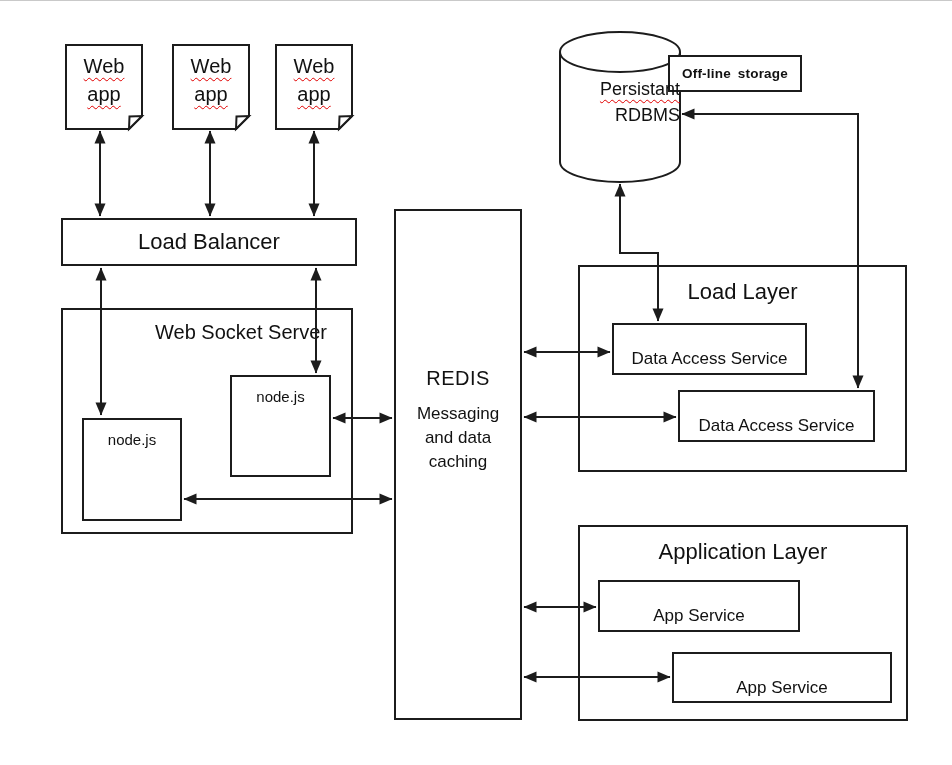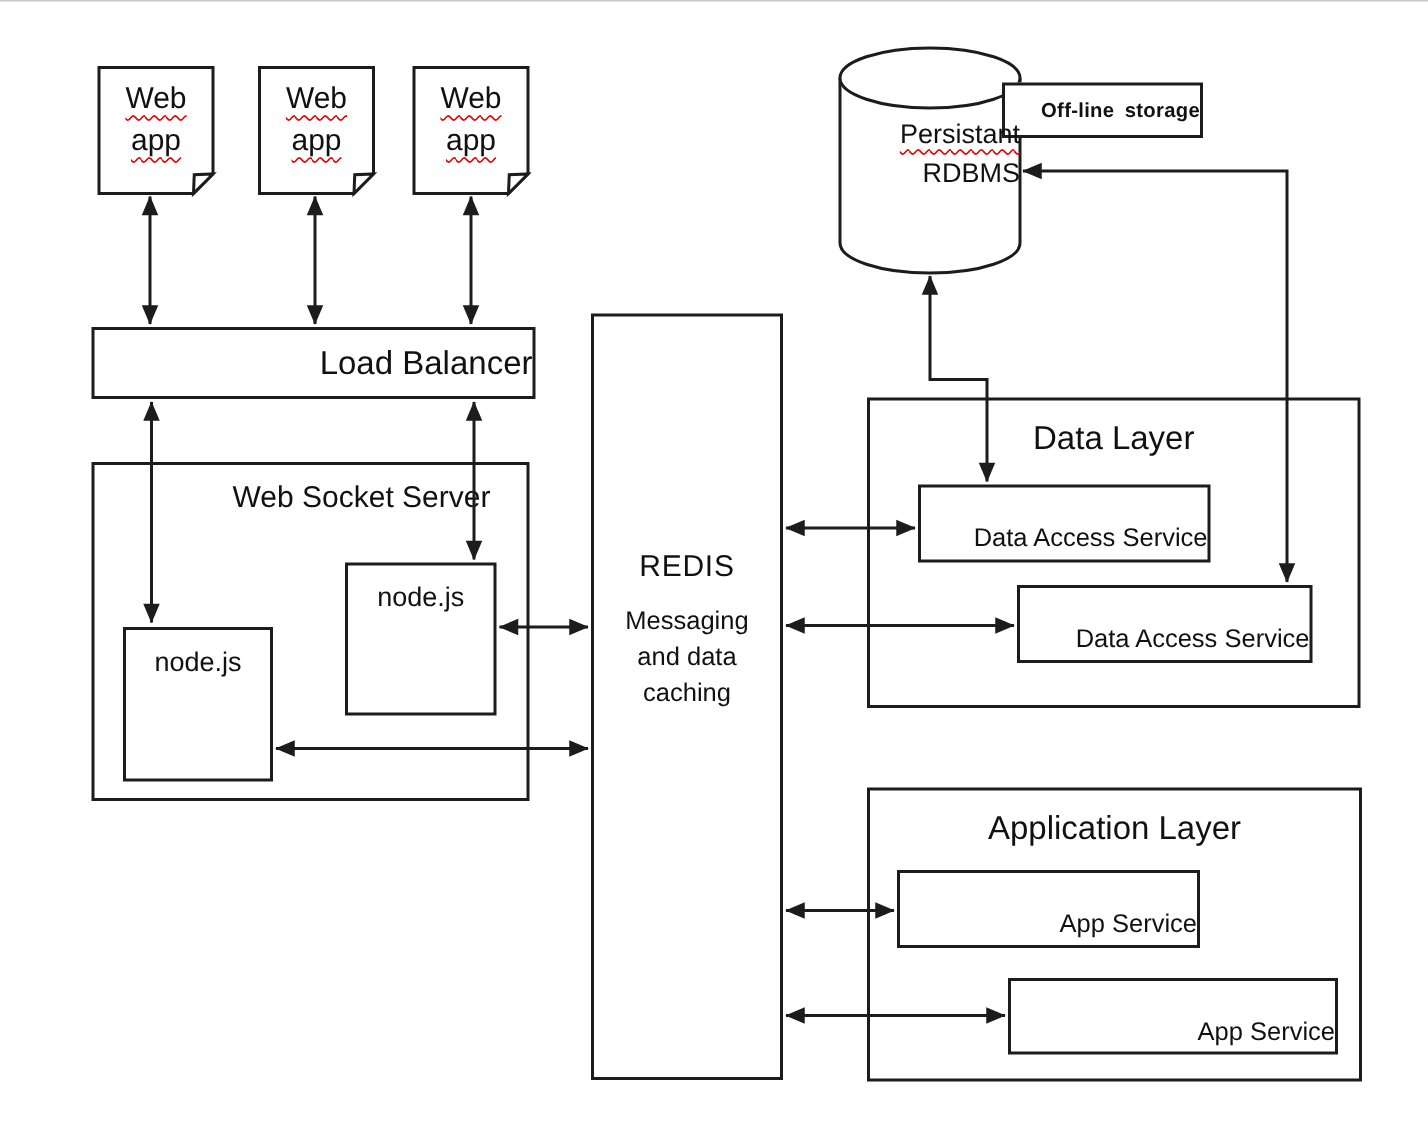--- a/index.html
+++ b/index.html
@@ -28,34 +28,34 @@
   }
   .box {
     position: absolute;
     box-sizing: border-box;
     border: 2px solid #1c1c1c;
     background: #ffffff;
   }
   .center-label {
     display: flex;
     align-items: center;
-    justify-content: flex-end;
+    justify-content: center;
     text-align: center;
   }
   .title {
     position: absolute;
     left: 0;
     width: 100%;
     text-align: center;
     white-space: nowrap;
   }
   .lb-label   { font-size: 22px; }
   .wss-title  { top: 11px; font-size: 20px; padding-left: 34px; }
   .layer-title{ top: 12px; font-size: 22px; }
-  .node-label { top: 11px; font-size: 18px; }
+  .node-label { top: 11px; font-size: 15px; }
   .svc-label  { font-size: 17px; margin-top: 20px; }
   .redis-title{ top: 156px; font-size: 20px; letter-spacing: 0.5px; }
   .redis-sub  { top: 191px; font-size: 17px; line-height: 24px; text-align: center; }
   .doc-text {
     position: absolute;
     width: 78px;
     padding-top: 8px;
     text-align: center;
     font-size: 20px;
     line-height: 28px;
@@ -131,21 +131,21 @@
   <div class="box" style="left:394px; top:209px; width:128px; height:511px;">
     <div class="title redis-title">REDIS</div>
     <div class="title redis-sub">
       <div>Messaging</div>
       <div>and data</div>
       <div>caching</div>
     </div>
   </div>
 
   <div class="box" style="left:578px; top:265px; width:329px; height:207px;">
-    <div class="title layer-title">Data Layer</div>
+    <div class="title layer-title">Load Layer</div>
   </div>
 
   <div class="box center-label" style="left:612px; top:323px; width:195px; height:52px;">
     <span class="svc-label">Data Access Service</span>
   </div>
 
   <div class="box center-label" style="left:678px; top:390px; width:197px; height:52px;">
     <span class="svc-label">Data Access Service</span>
   </div>
 

